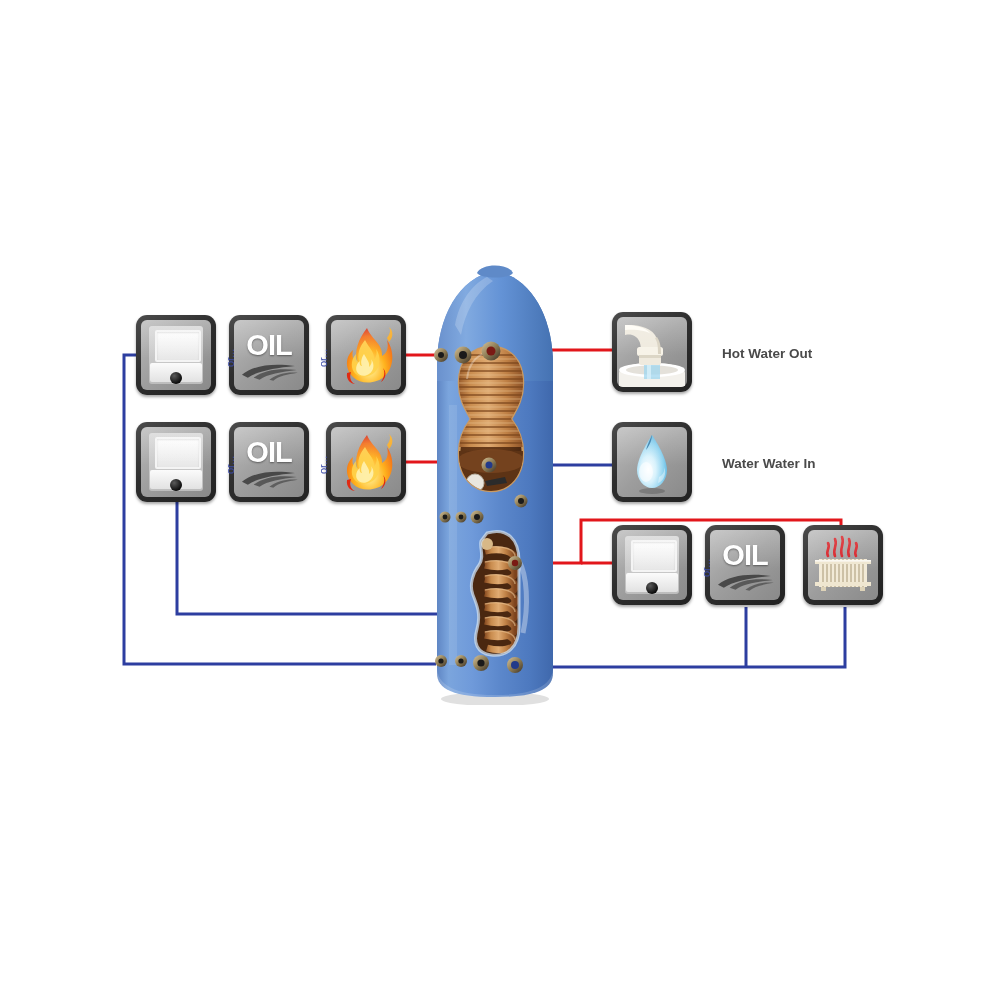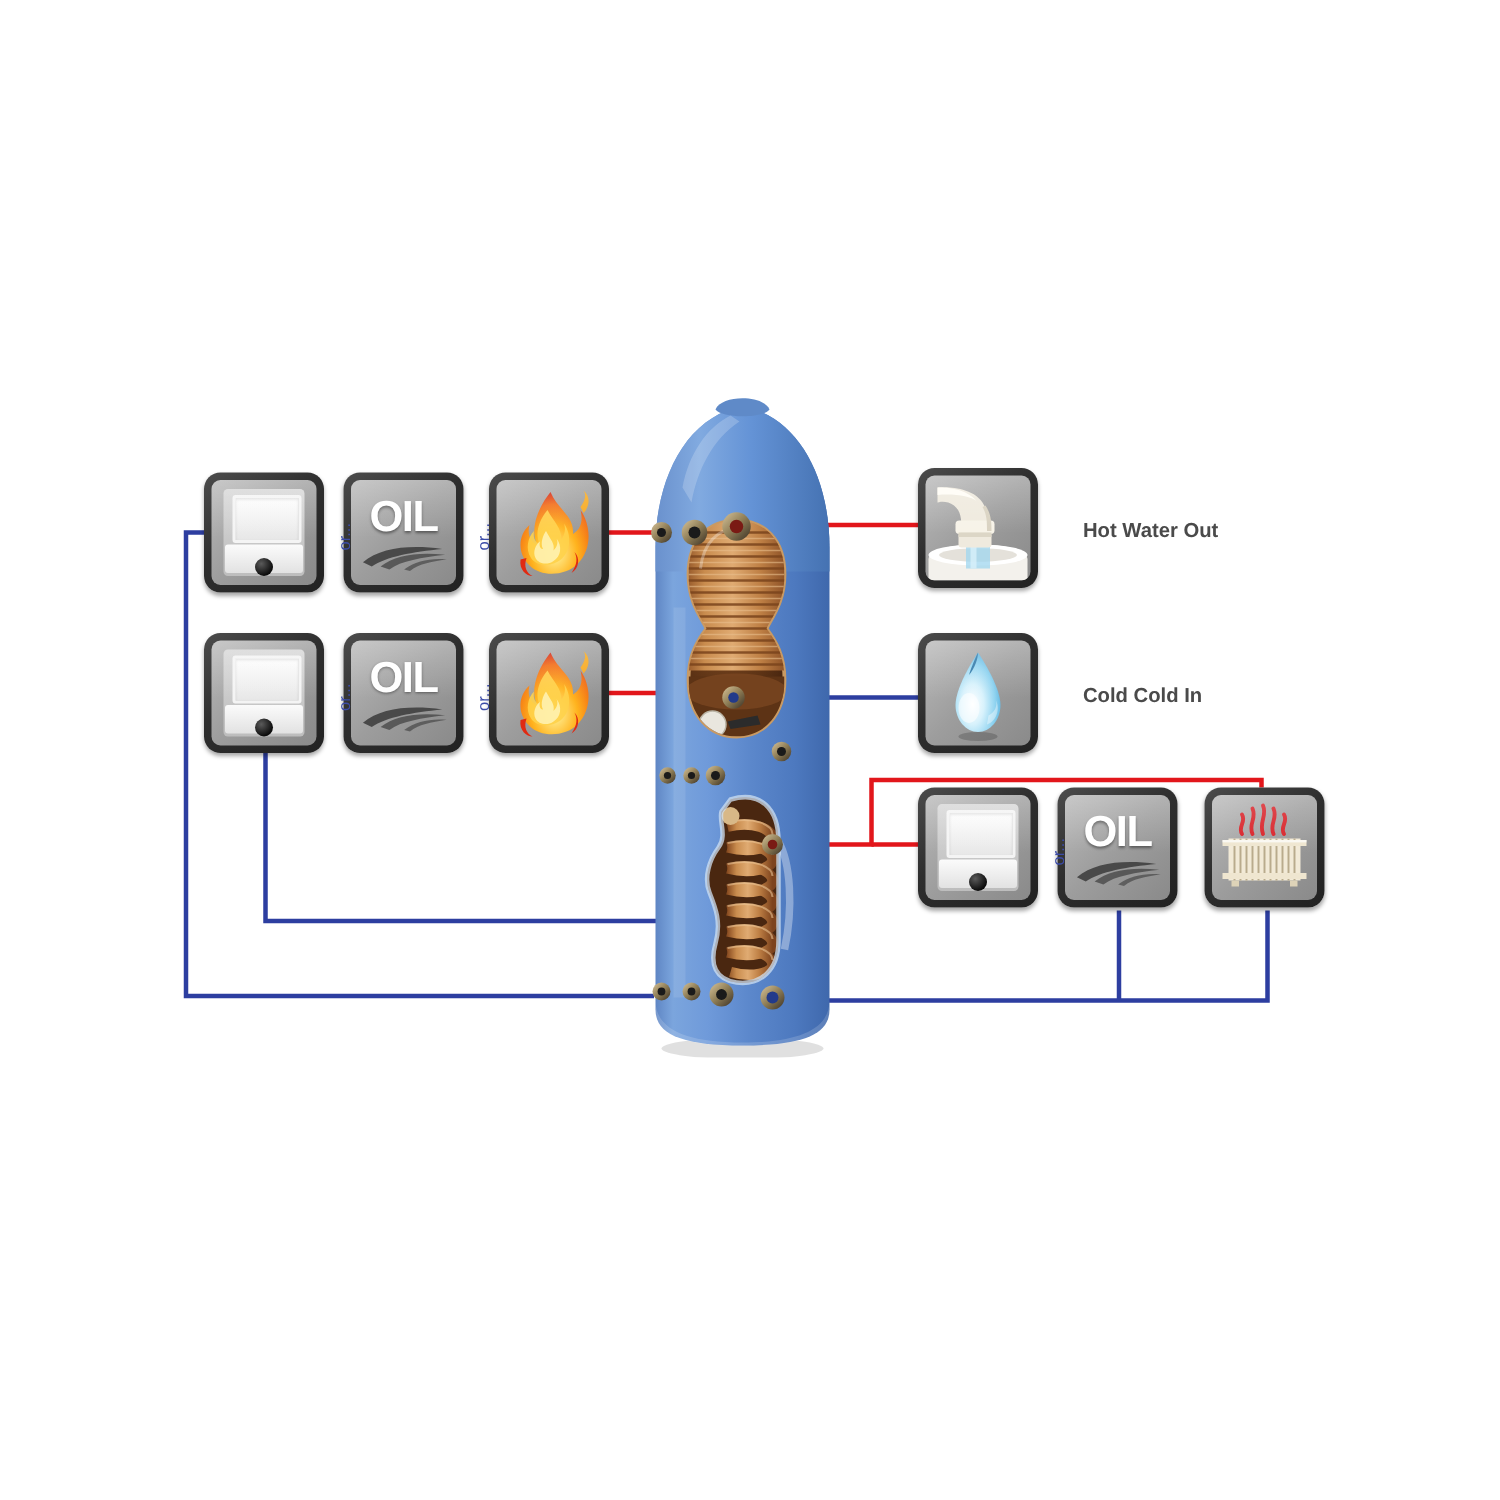--- a/index.html
+++ b/index.html
@@ -415,21 +415,21 @@
         </defs>
         <path d="M35,8 C35,8 20,30 20,43 C20,53 27,61 35,61
                  C43,61 50,53 50,43 C50,30 35,8 35,8 Z" fill="url(#dropG)"></path>
         <path d="M35,8 C35,8 31,16 29,23 C33,18 35,12 35,8 Z" fill="#2e78a8"></path>
         <ellipse cx="29" cy="45" rx="7" ry="10" fill="#ffffff" opacity=".55"></ellipse>
         <path d="M42,50 C46,48 48,44 47,40 C50,46 47,54 41,56 Z" fill="#ffffff" opacity=".4"></path>
         <ellipse cx="35" cy="64" rx="13" ry="3" fill="rgba(0,0,0,.18)"></ellipse>
       </svg>
     </div>
   </div>
-  <div class="side-label" style="left:722px;top:449px;">Cold Cold In</div>
+  <div class="side-label" style="left:722px;top:449px;">Water Water In</div>
 
   <div class="tile" style="left:612px;top:518px;">
     <div class="tile-inner">
       <div class="boiler-body"></div>
       <div class="boiler-screen"></div>
       <div class="boiler-panel"></div>
       <div class="boiler-knob"></div>
     </div>
   </div>
   <div class="or-label" style="left:700px;top:570px;">or...</div>

